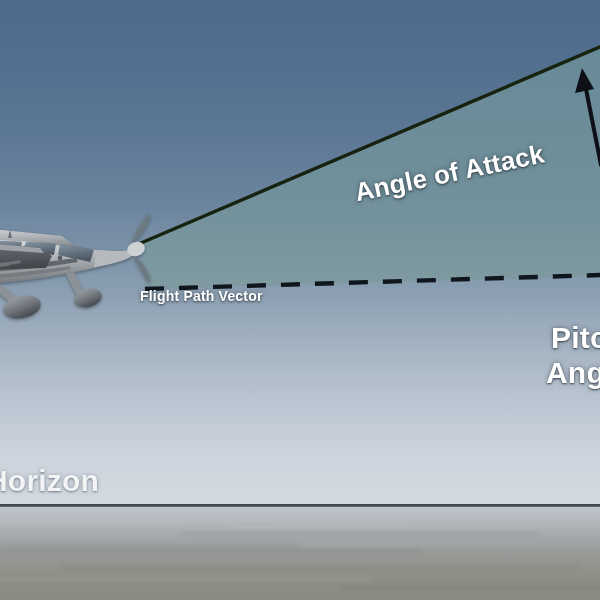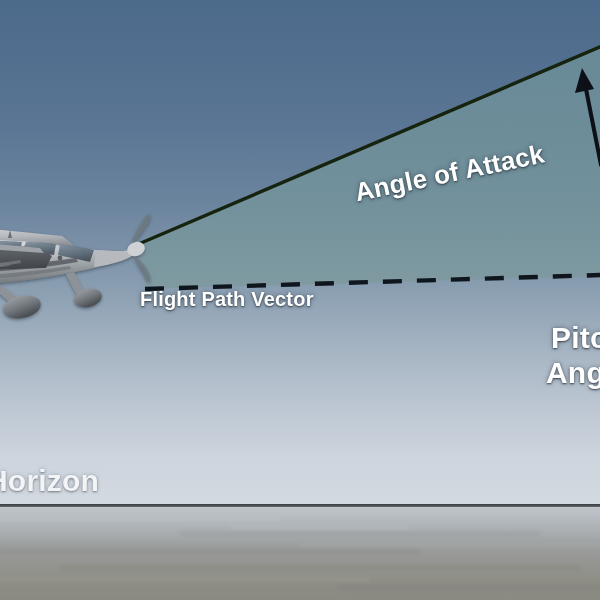--- a/index.html
+++ b/index.html
@@ -91,21 +91,21 @@
   #aoa-label {
     left: 352px;
     top: 178px;
     font-size: 26px;
     transform: rotate(-11.8deg);
     transform-origin: left top;
   }
   #fpv-label {
     left: 140px;
     top: 288px;
-    font-size: 20px;
+    font-size: 14px;
   }
   #pitch-label {
     left: 546px;
     top: 320px;
     font-size: 30px;
     line-height: 35px;
     text-align: center;
   }
   #pitch-label span { display: block; }
   #horizon-label {

